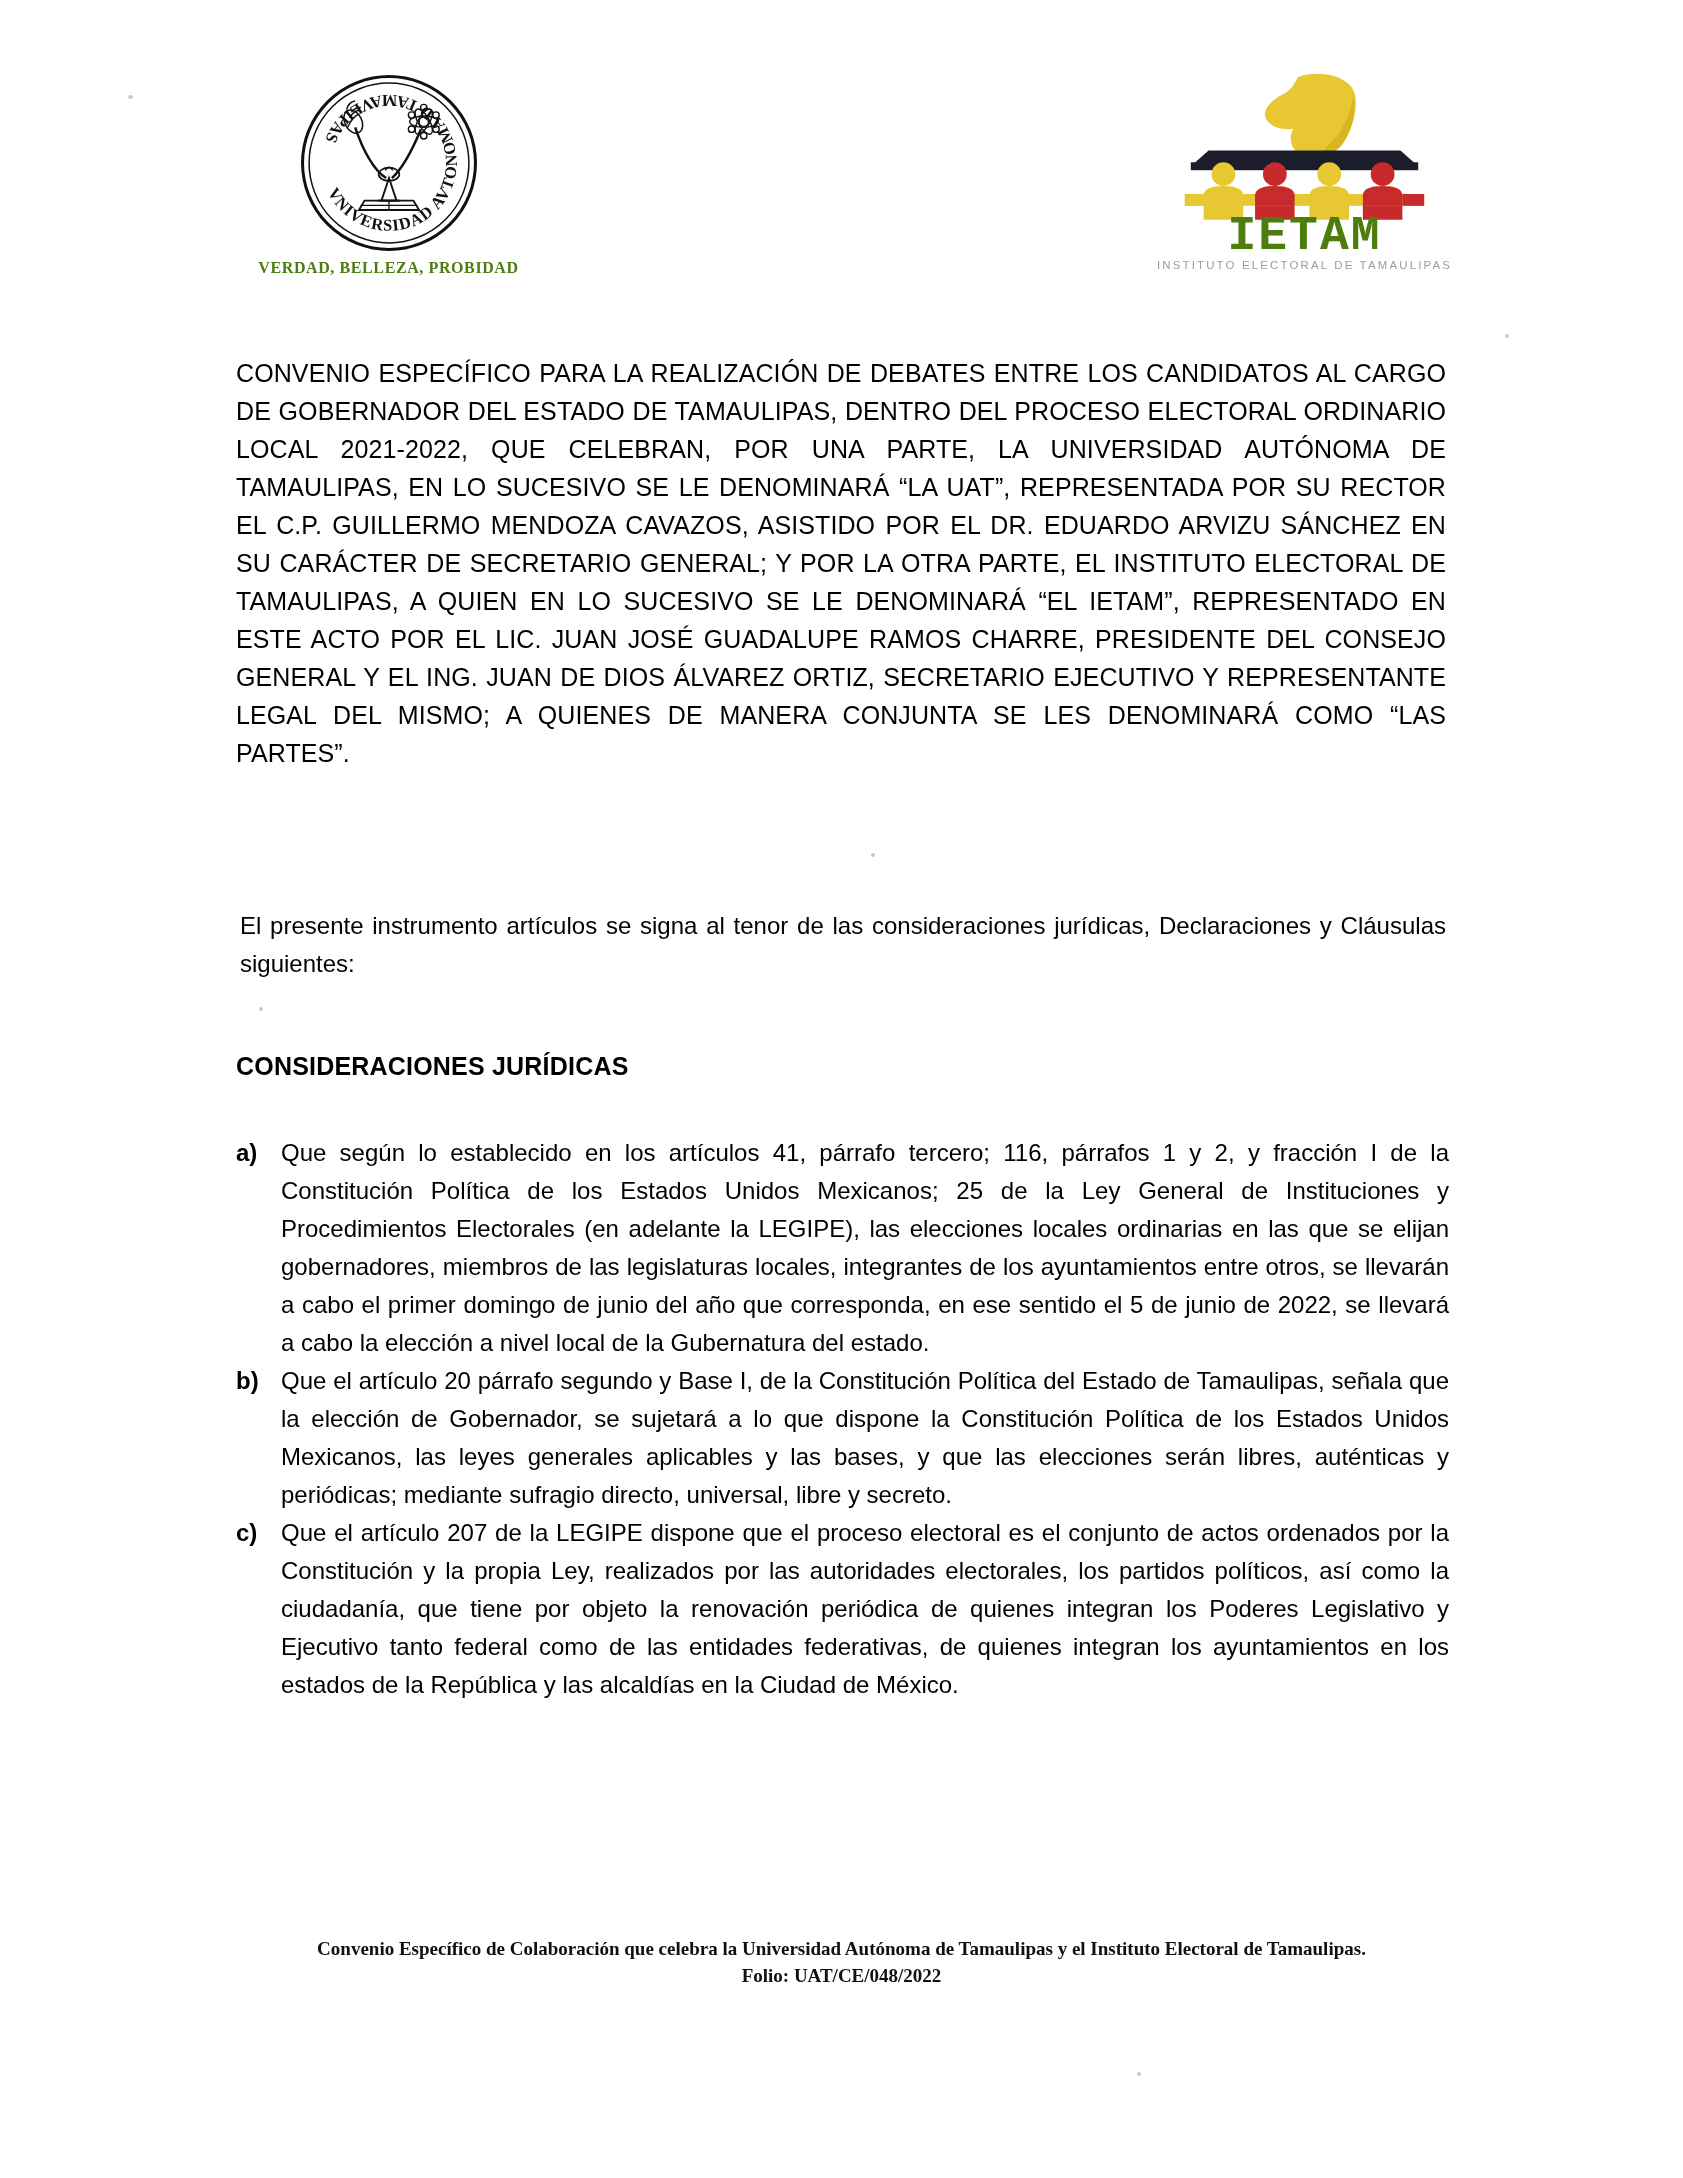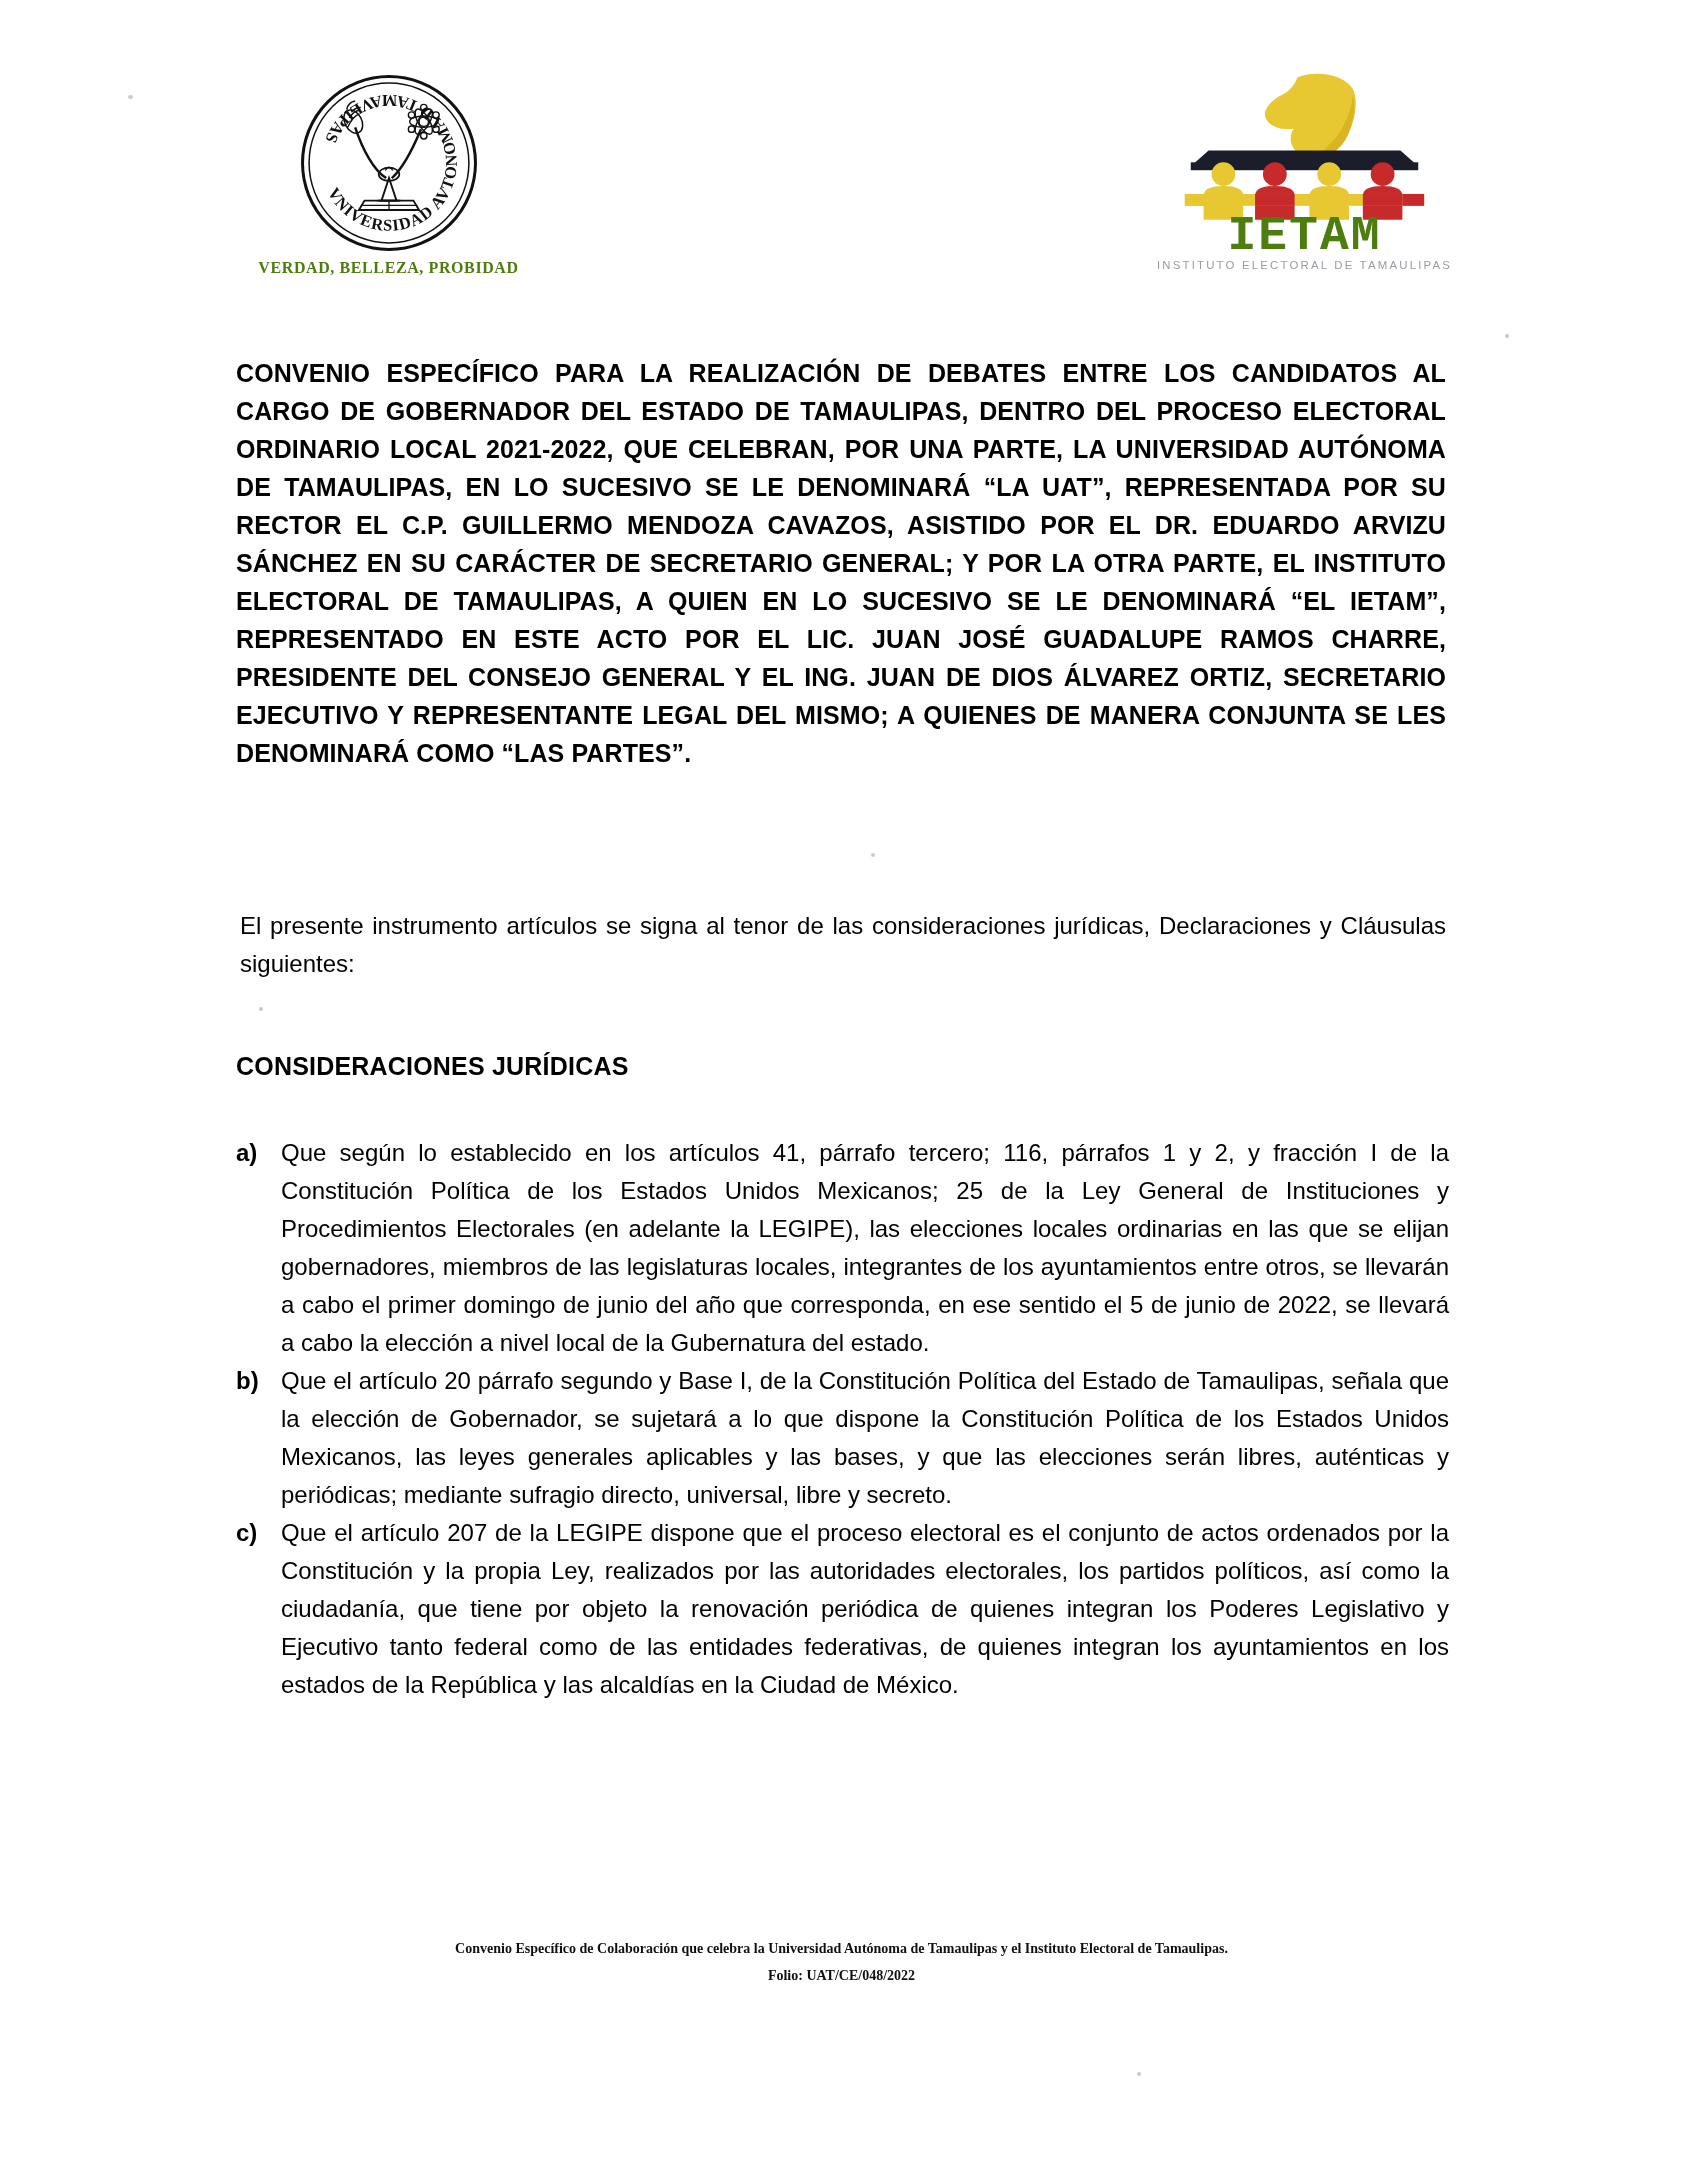--- a/index.html
+++ b/index.html
@@ -89,21 +89,21 @@
     text-align: center;
   }
 
   
   .doc-title {
     position: absolute;
     left: 236px;
     top: 354px;
     width: 1210px;
     font-size: 25px;
-    font-weight: bold;
+    font-weight: normal;
     line-height: 38px;
     text-align: justify;
     text-align-last: left;
     letter-spacing: 0.1px;
   }
 
   .intro-para {
     position: absolute;
     left: 240px;
     top: 907px;
@@ -153,21 +153,21 @@
 
   
   .footer {
     position: absolute;
     left: 0;
     top: 1935px;
     width: 1683px;
     text-align: center;
     font-family: "Liberation Serif", serif;
     font-weight: bold;
-    font-size: 14px;
+    font-size: 19px;
     line-height: 27px;
     color: #101010;
   }
 
   
   .speckle {
     position: absolute;
     background: #c9c9c9;
     border-radius: 50%;
   }

